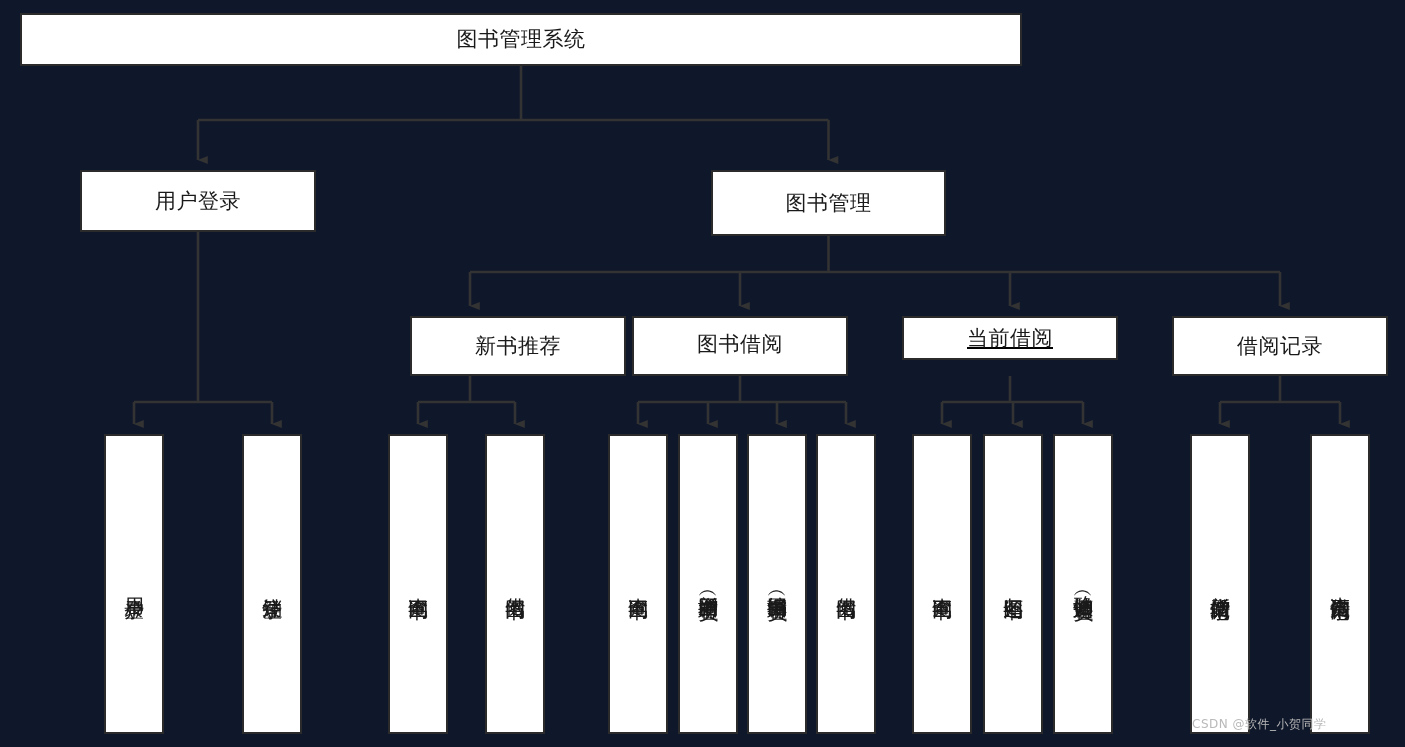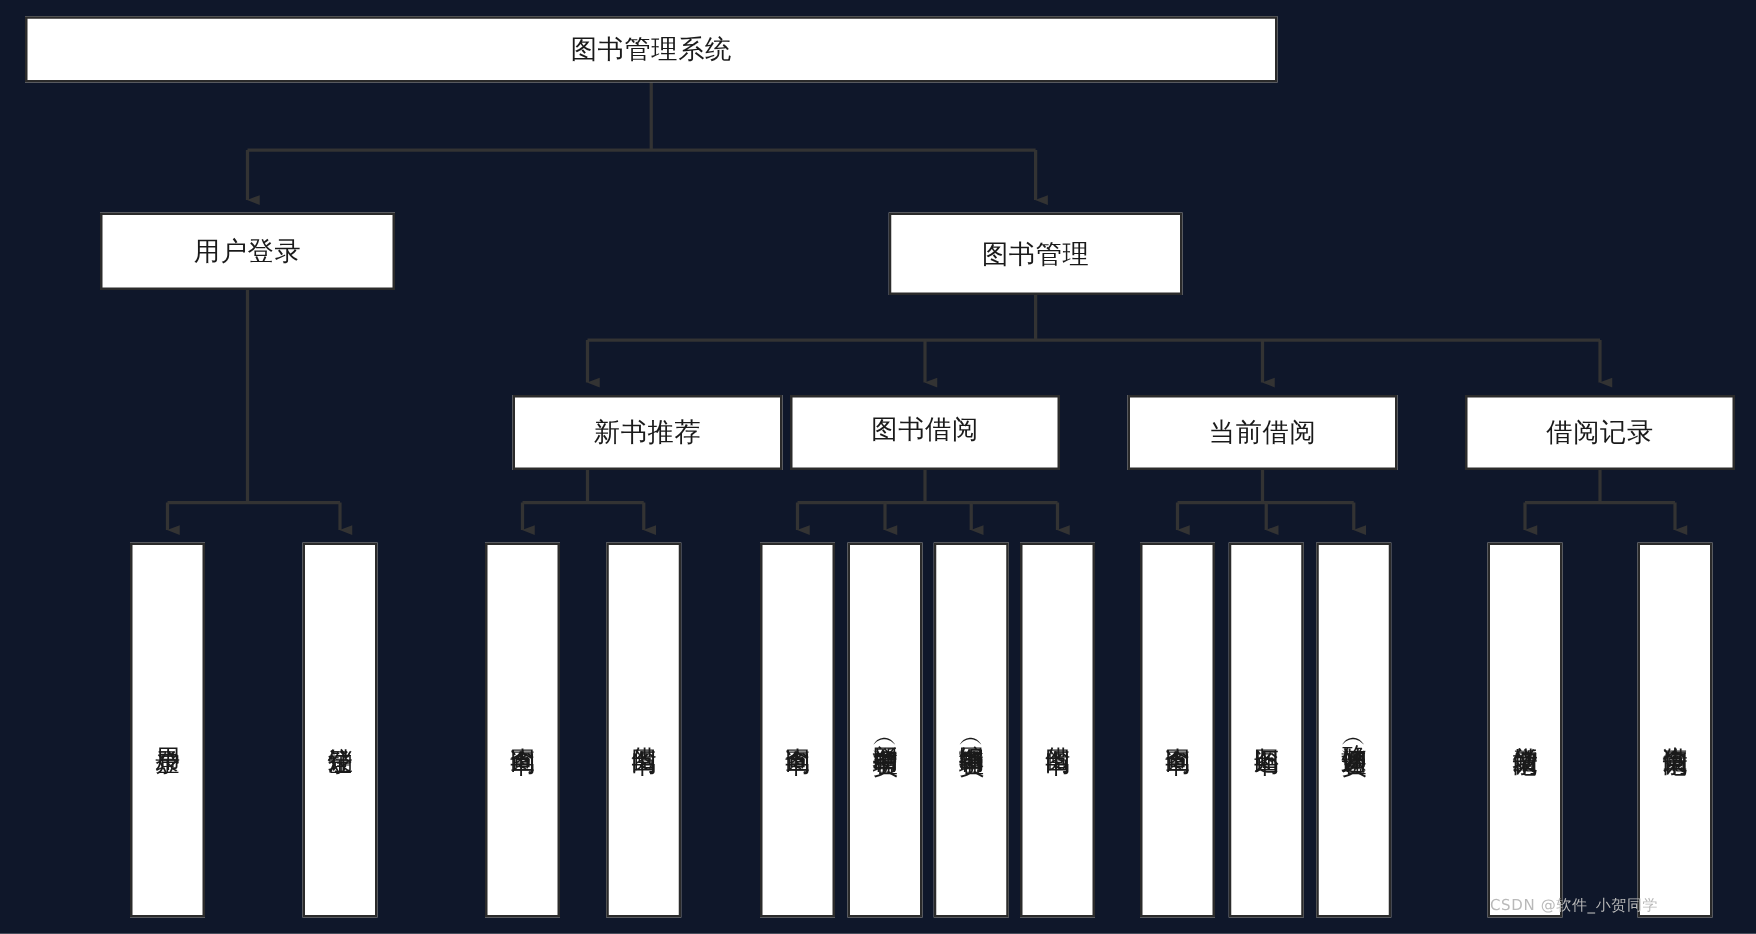--- a/index.html
+++ b/index.html
@@ -126,21 +126,21 @@
   <div class="node-box" id="box-l2_book_mgmt" style="left: 711px; top: 170px; width: 235px; height: 66px;">
     <span class="node-label">图书管理</span>
   </div>
 
   <div class="node-box" id="box-l3_new_book" style="left: 362px; top: 316px; width: 216px; height: 60px; margin-left: 48px;">
     <span class="node-label">新书推荐</span>
   </div>
   <div class="node-box" id="box-l3_borrow" style="left: 632px; top: 316px; width: 216px; height: 60px; font-family: Liberation Mono, monospace;">
     <span class="node-label">图书借阅</span>
   </div>
-  <div class="node-box" id="box-l3_current" style="left: 902px; top: 316px; width: 216px; height: 60px;">
+  <div class="node-box" id="box-l3_current" style="left: 902px; top: 316px; width: 216px; height: 44px; text-decoration: underline;">
     <span class="node-label">当前借阅</span>
   </div>
   <div class="node-box" id="box-l3_records" style="left: 1172px; top: 316px; width: 216px; height: 60px; font-family: Liberation Serif, serif;">
     <span class="node-label">借阅记录</span>
   </div>
 
   <div class="node-box leaf" id="box-leaf_user_login" style="left: 104px; top: 434px; width: 60px; height: 300px;">
     <span class="node-label">用户登录</span>
   </div>
   <div class="node-box leaf" id="box-leaf_user_logout" style="left: 242px; top: 434px; width: 60px; height: 300px;">

